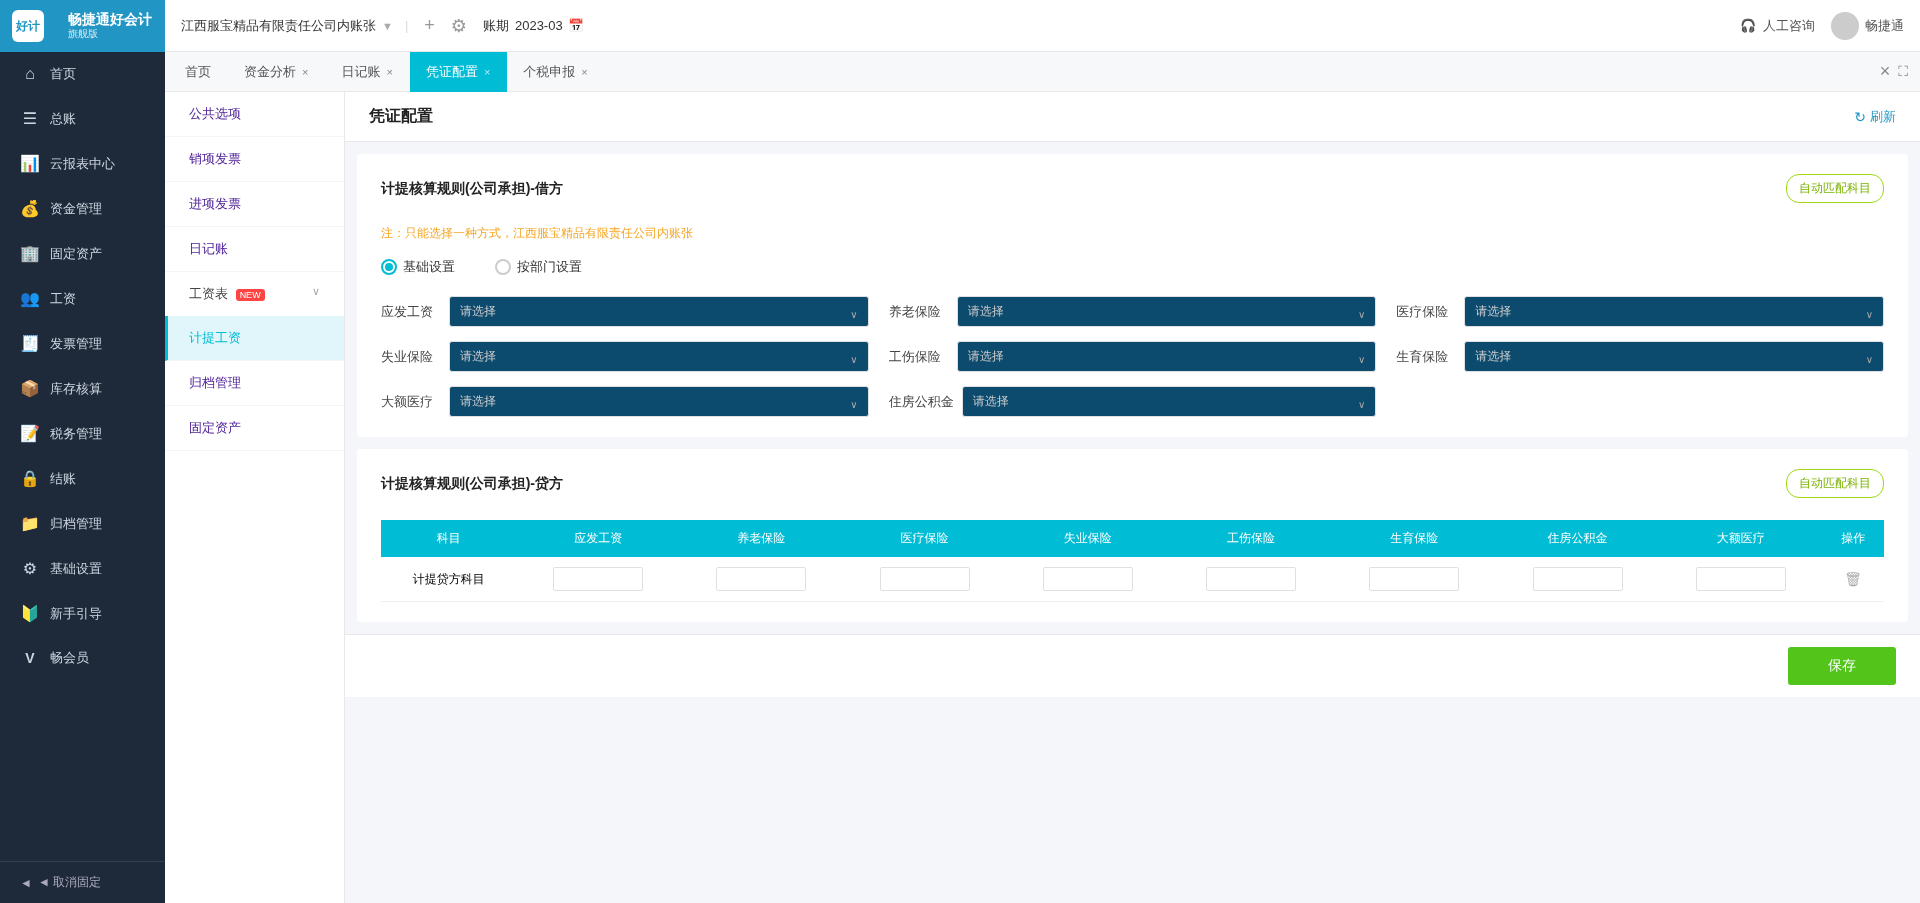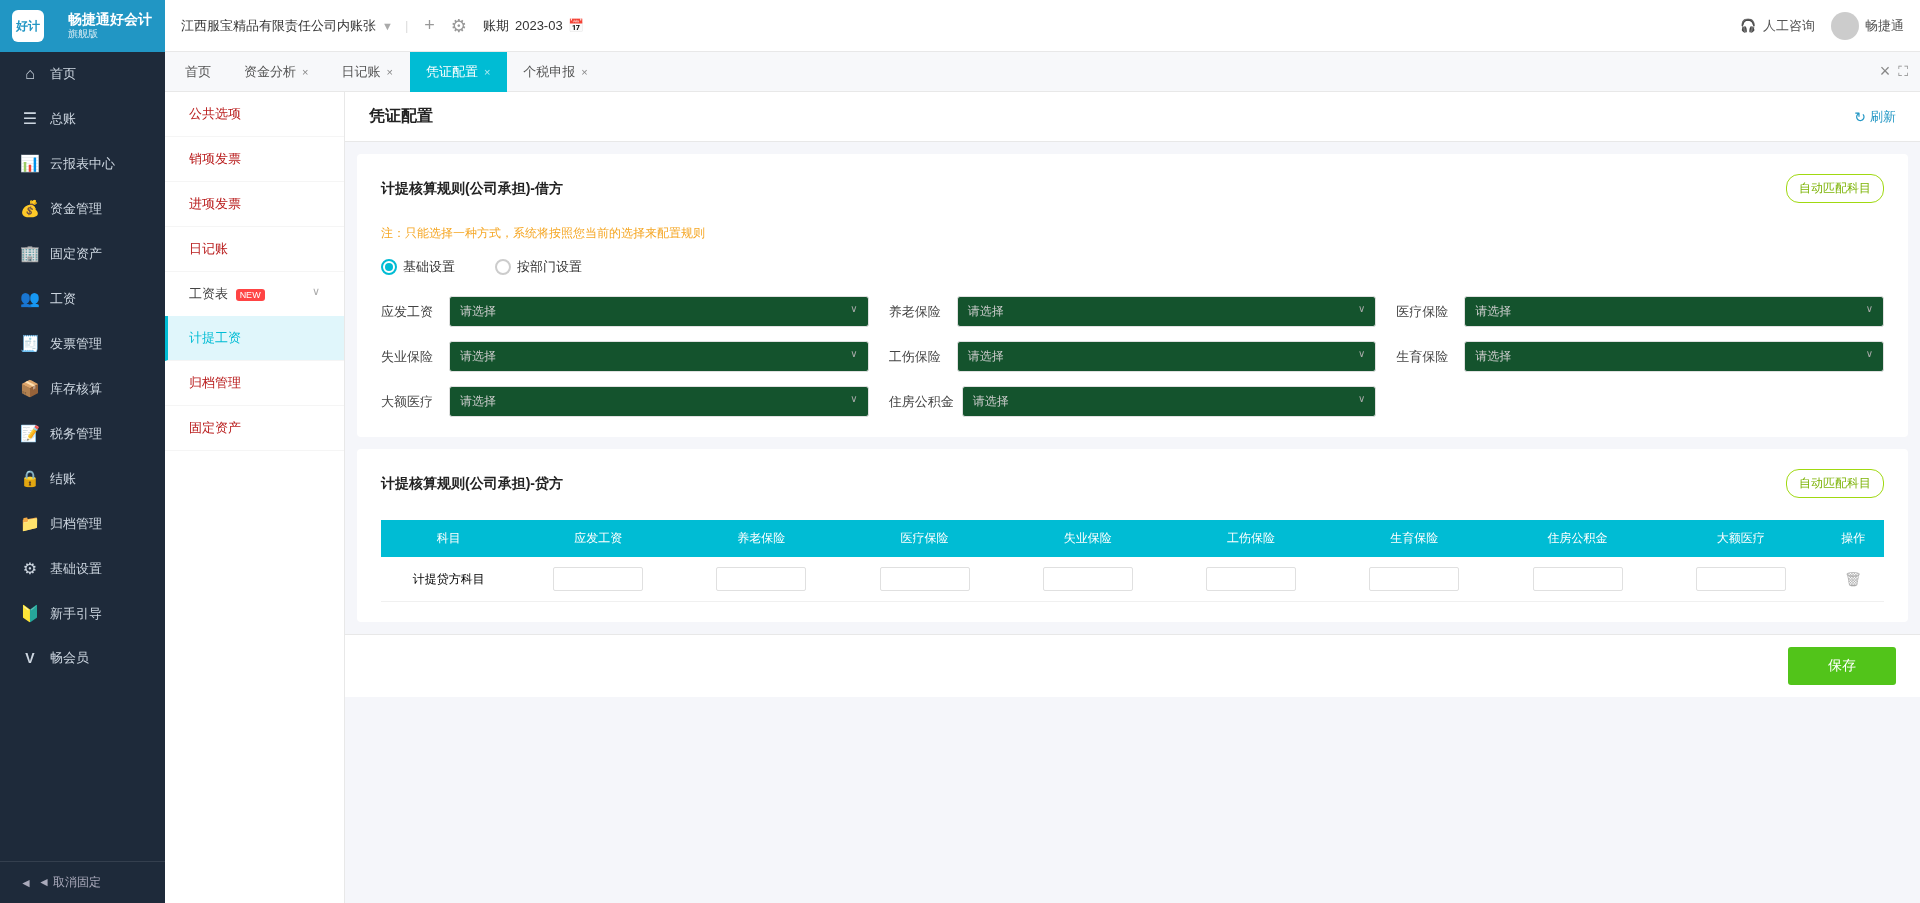--- a/index.html
+++ b/index.html
@@ -118,21 +118,21 @@
     .sub-sidebar {
       width: 180px;
       background: white;
       border-right: 1px solid #e8e8e8;
       overflow-y: auto;
       flex-shrink: 0;
     }
     .sub-sidebar-item {
       padding: 13px 24px;
       font-size: 13px;
-      color: #b91c1c;
+      color: #4c1d95;
       cursor: pointer;
       border-bottom: 1px solid #f5f5f5;
     }
     .sub-sidebar-item.active {
       background: #e0f6fb;
       color: #00bcd4;
       border-left: 3px solid #00bcd4;
       padding-left: 21px;
     }
     .sub-sidebar-group {
@@ -201,22 +201,22 @@
     }
     .form-field {
       display: flex; align-items: center; gap: 8px;
     }
     .form-label { font-size: 13px; color: #444; white-space: nowrap; min-width: 60px; }
     .form-select {
       flex: 1;
       border: 1px solid #e0e0e0;
       border-radius: 3px;
       padding: 6px 10px;
-      display: flex; align-items: flex-start; justify-content: space-between;
-      cursor: pointer; background: #14532d; font-size: 12px; color: #aaa;
+      display: flex; align-items: flex-end; justify-content: space-between;
+      cursor: pointer; background: #0c4a6e; font-size: 12px; color: #aaa;
     }
     .form-select-arrow { font-size: 10px; color: #aaa; }
 
     .auto-match-btn {
       border: 1px solid #a0d911; color: #7cb305; background: white;
       border-radius: 13px; padding: 5px 12px; font-size: 12px; cursor: pointer;
       float: right; margin-bottom: 10px;
     }
     .section-header-row {
       display: flex; align-items: center; justify-content: space-between;
@@ -438,21 +438,21 @@
           <span style="font-size:14px;">↻</span>
           <span>刷新</span>
         </div>
       </div>
 
       <div class="section">
         <div class="section-header-row">
           <span class="section-title">计提核算规则(公司承担)-借方</span>
           <button class="auto-match-btn">自动匹配科目</button>
         </div>
-        <div class="section-note">注：只能选择一种方式，系统将按照您当前的选择来配置规则</div>
+        <div class="section-note">注：只能选择一种方式，江西服宝精品有限责任公司内账张</div>
 
         <div class="radio-row">
           <div class="radio-item">
             <div class="radio-circle checked"></div>
             <span>基础设置</span>
           </div>
           <div class="radio-item">
             <div class="radio-circle"></div>
             <span>按部门设置</span>
           </div>

